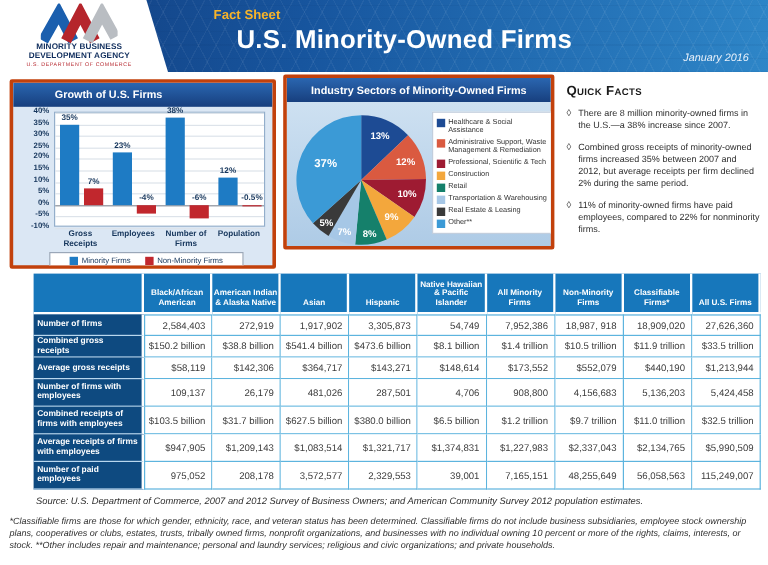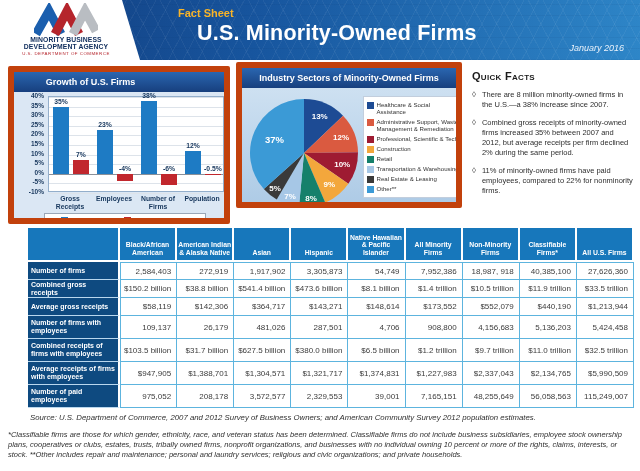--- a/index.html
+++ b/index.html
@@ -20,21 +20,21 @@
   .logo-chevrons { position:absolute; left:34px; top:3px; }
   .logo-name { position:absolute; left:4px; top:36px; width:124px; text-align:center;
     font-size:6.8px; font-weight:bold; color:#0d2b5b; line-height:1.1; letter-spacing:.1px; }
   .logo-dept { position:absolute; left:4px; top:51px; width:124px; text-align:center;
     font-size:4.4px; color:#b5252c; letter-spacing:.5px; }
   .kicker { position:absolute; left:178px; top:7px; font-size:11px; font-weight:bold; color:#f8b429; }
   .page-title { position:absolute; left:197px; top:21px; font-size:21.5px; font-weight:bold; color:#fff; letter-spacing:.2px; }
   .date { position:absolute; right:16px; top:43px; font-size:9px; font-style:italic; color:#eaf2fb; }
 
   
-  .panel { position:absolute; border:6px solid #c2410c; border-radius:2px; overflow:hidden; }
+  .panel { position:absolute; border:3px solid #c2410c; border-radius:2px; overflow:hidden; }
   .panel-title { height:20px; background:linear-gradient(#2a66b0,#173f7e); color:#fff;
     display:flex; align-items:center; justify-content:center; font-size:9px; gap:3px; }
   .pt-bold { font-weight:bold; }
   .pt-sub { font-weight:normal; color:#d8e4f2;margin-top:47px; }
 
   
   .bar-panel { left:8px; top:66px; width:222px; height:158px; background:#dbe7f4; }
   .bar-body { position:absolute; left:0; top:20px; right:0; bottom:0; }
   .bar-plot { position:absolute; left:34px; top:4px; width:176px; height:96px; background:#fff; border:1px solid #93aecb; }
   .ytick { position:absolute; left:4px; width:26px; text-align:right; font-size:6.5px; font-weight:bold; color:#16365c; }
@@ -269,21 +269,21 @@
       </div>
       <div class="trow first-body">
         <div class="lcell" style="width: 92px; height: 18px;">Number of firms</div>
         <div class="vcell first-col" style="width: 57.1111px; height: 18px; padding-left: 24px;">2,584,403</div>
         <div class="vcell" style="width: 57.1111px; height: 18px;">272,919</div>
         <div class="vcell" style="width: 57.1111px; height: 18px;">1,917,902</div>
         <div class="vcell" style="width: 57.1111px; height: 18px;">3,305,873</div>
         <div class="vcell" style="width: 57.1111px; height: 18px; text-align: right;">54,749</div>
         <div class="vcell" style="width: 57.1111px; height: 18px;">7,952,386</div>
         <div class="vcell" style="width: 57.1111px; height: 18px;">18,987, 918</div>
-        <div class="vcell" style="width: 57.1111px; height: 18px;">40,385,100</div>
+        <div class="vcell" style="width: 57.1111px; height: 18px;">18,909,020</div>
         <div class="vcell" style="width: 57.1111px; height: 18px;">27,626,360</div>
       </div>
       <div class="trow">
         <div class="lcell" style="width: 92px; height: 18px;">Combined gross receipts</div>
         <div class="vcell first-col" style="width: 57.1111px; height: 18px;">$150.2 billion</div>
         <div class="vcell" style="width: 57.1111px; height: 18px;">$38.8 billion</div>
         <div class="vcell" style="width: 57.1111px; height: 18px;">$541.4 billion</div>
         <div class="vcell" style="width: 57.1111px; height: 18px;">$473.6 billion</div>
         <div class="vcell" style="width: 57.1111px; height: 18px;">$8.1 billion</div>
         <div class="vcell" style="width: 57.1111px; height: 18px;">$1.4 trillion</div>
@@ -323,22 +323,22 @@
         <div class="vcell" style="width: 57.1111px; height: 23px;">$380.0 billion</div>
         <div class="vcell" style="width: 57.1111px; height: 23px;">$6.5 billion</div>
         <div class="vcell" style="width: 57.1111px; height: 23px;">$1.2 trillion</div>
         <div class="vcell" style="width: 57.1111px; height: 23px;">$9.7 trillion</div>
         <div class="vcell" style="width: 57.1111px; height: 23px;">$11.0 trillion</div>
         <div class="vcell" style="width: 57.1111px; height: 23px;">$32.5 trillion</div>
       </div>
       <div class="trow">
         <div class="lcell" style="width: 92px; height: 23px;">Average receipts of firms with employees</div>
         <div class="vcell first-col" style="width: 57.1111px; height: 23px;">$947,905</div>
-        <div class="vcell" style="width: 57.1111px; height: 23px;">$1,388,701</div>
-        <div class="vcell" style="width: 57.1111px; height: 23px;">$1,304,571</div>
+        <div class="vcell" style="width: 57.1111px; height: 23px;">$1,209,143</div>
+        <div class="vcell" style="width: 57.1111px; height: 23px;">$1,083,514</div>
         <div class="vcell" style="width: 57.1111px; height: 23px;">$1,321,717</div>
         <div class="vcell" style="width: 57.1111px; height: 23px;">$1,374,831</div>
         <div class="vcell" style="width: 57.1111px; height: 23px;">$1,227,983</div>
         <div class="vcell" style="width: 57.1111px; height: 23px;">$2,337,043</div>
         <div class="vcell" style="width: 57.1111px; height: 23px;">$2,134,765</div>
         <div class="vcell" style="width: 57.1111px; height: 23px;">$5,990,509</div>
       </div>
       <div class="trow">
         <div class="lcell" style="width: 92px; height: 23px;">Number of paid employees</div>
         <div class="vcell first-col" style="width: 57.1111px; height: 23px;">975,052</div>

